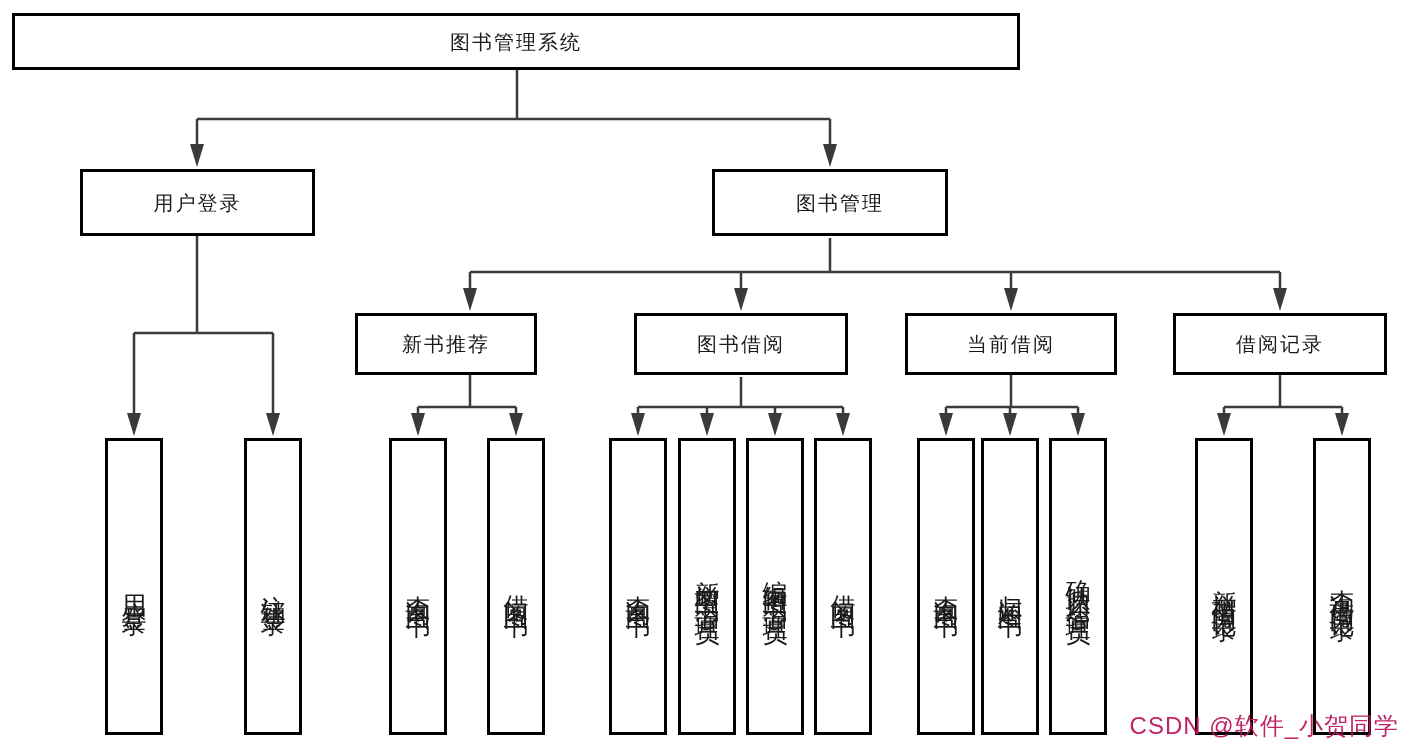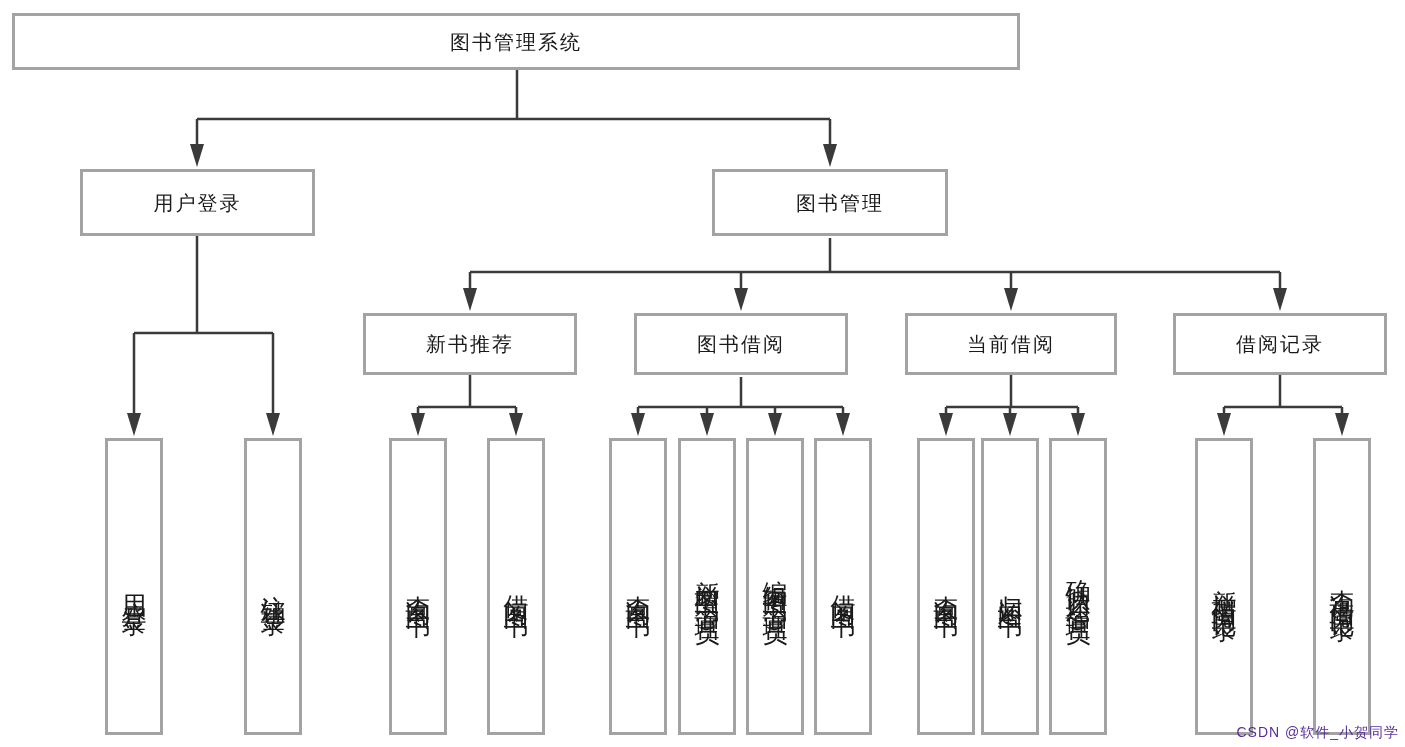--- a/index.html
+++ b/index.html
@@ -4,35 +4,35 @@
 <style>
   html,body{margin:0;padding:0;background:#ffffff;}
   .stage{
     position:relative;width:1405px;height:747px;background:#ffffff;
     font-family:"Liberation Sans","DejaVu Sans",sans-serif;
     overflow:hidden;color:#1a1a1a;
   }
   .connectors{position:absolute;left:0;top:0;width:1405px;height:747px;}
   .box{
     position:absolute;box-sizing:border-box;background:#ffffff;
-    border:3px solid #a3a3a3;display:flex;align-items:center;justify-content:center;
+    border:3px solid #000000;display:flex;align-items:center;justify-content:center;
   }
   .hlabel{font-size:20px;letter-spacing:2px;line-height:1;white-space:nowrap;}
   .root{left:12px;top:13px;width:1008px;height:57px;}
   .lvl2-user{left:80px;top:169px;width:235px;height:67px;}
   .lvl2-book{left:712px;top:169px;width:236px;height:67px;padding-left:20px;}
   .lvl3{top:313px;height:62px;}
   .leaf{top:438px;height:297px;width:58px;}
   .vlabel{
     writing-mode:vertical-rl;text-orientation:mixed;
     font-size:25px;letter-spacing:6px;line-height:1;
   }
   .watermark{
     position:absolute;right:6px;bottom:5px;z-index:5;
-    color:#4c1d95;font-size:14px;letter-spacing:1px;white-space:nowrap;
+    color:#be185d;font-size:24px;letter-spacing:1px;white-space:nowrap;
     opacity:0.95;
   }
 </style>
 </head>
 <body>
 
 <div class="stage">
 
   <svg class="connectors" viewBox="0 0 1405 747" xmlns="http://www.w3.org/2000/svg">
     <path d="M517,70 V119 M197,119 H830 M197,119 V146 M830,119 V146
@@ -69,21 +69,21 @@
     <span class="hlabel">图书管理系统</span>
   </div>
 
   <div class="box lvl2-user">
     <span class="hlabel">用户登录</span>
   </div>
   <div class="box lvl2-book">
     <span class="hlabel">图书管理</span>
   </div>
 
-  <div class="box lvl3" style="left:363px;width:214px;text-align:center;">
+  <div class="box lvl3" style="left:355px;width:182px;text-align:center;">
     <span class="hlabel">新书推荐</span>
   </div>
   <div class="box lvl3" style="left:905px;width:212px;">
     <span class="hlabel">当前借阅</span>
   </div>
   <div class="box lvl3" style="left:634px;width:214px;">
     <span class="hlabel">图书借阅</span>
   </div>
   <div class="box lvl3" style="left:1173px;width:214px;">
     <span class="hlabel">借阅记录</span>

